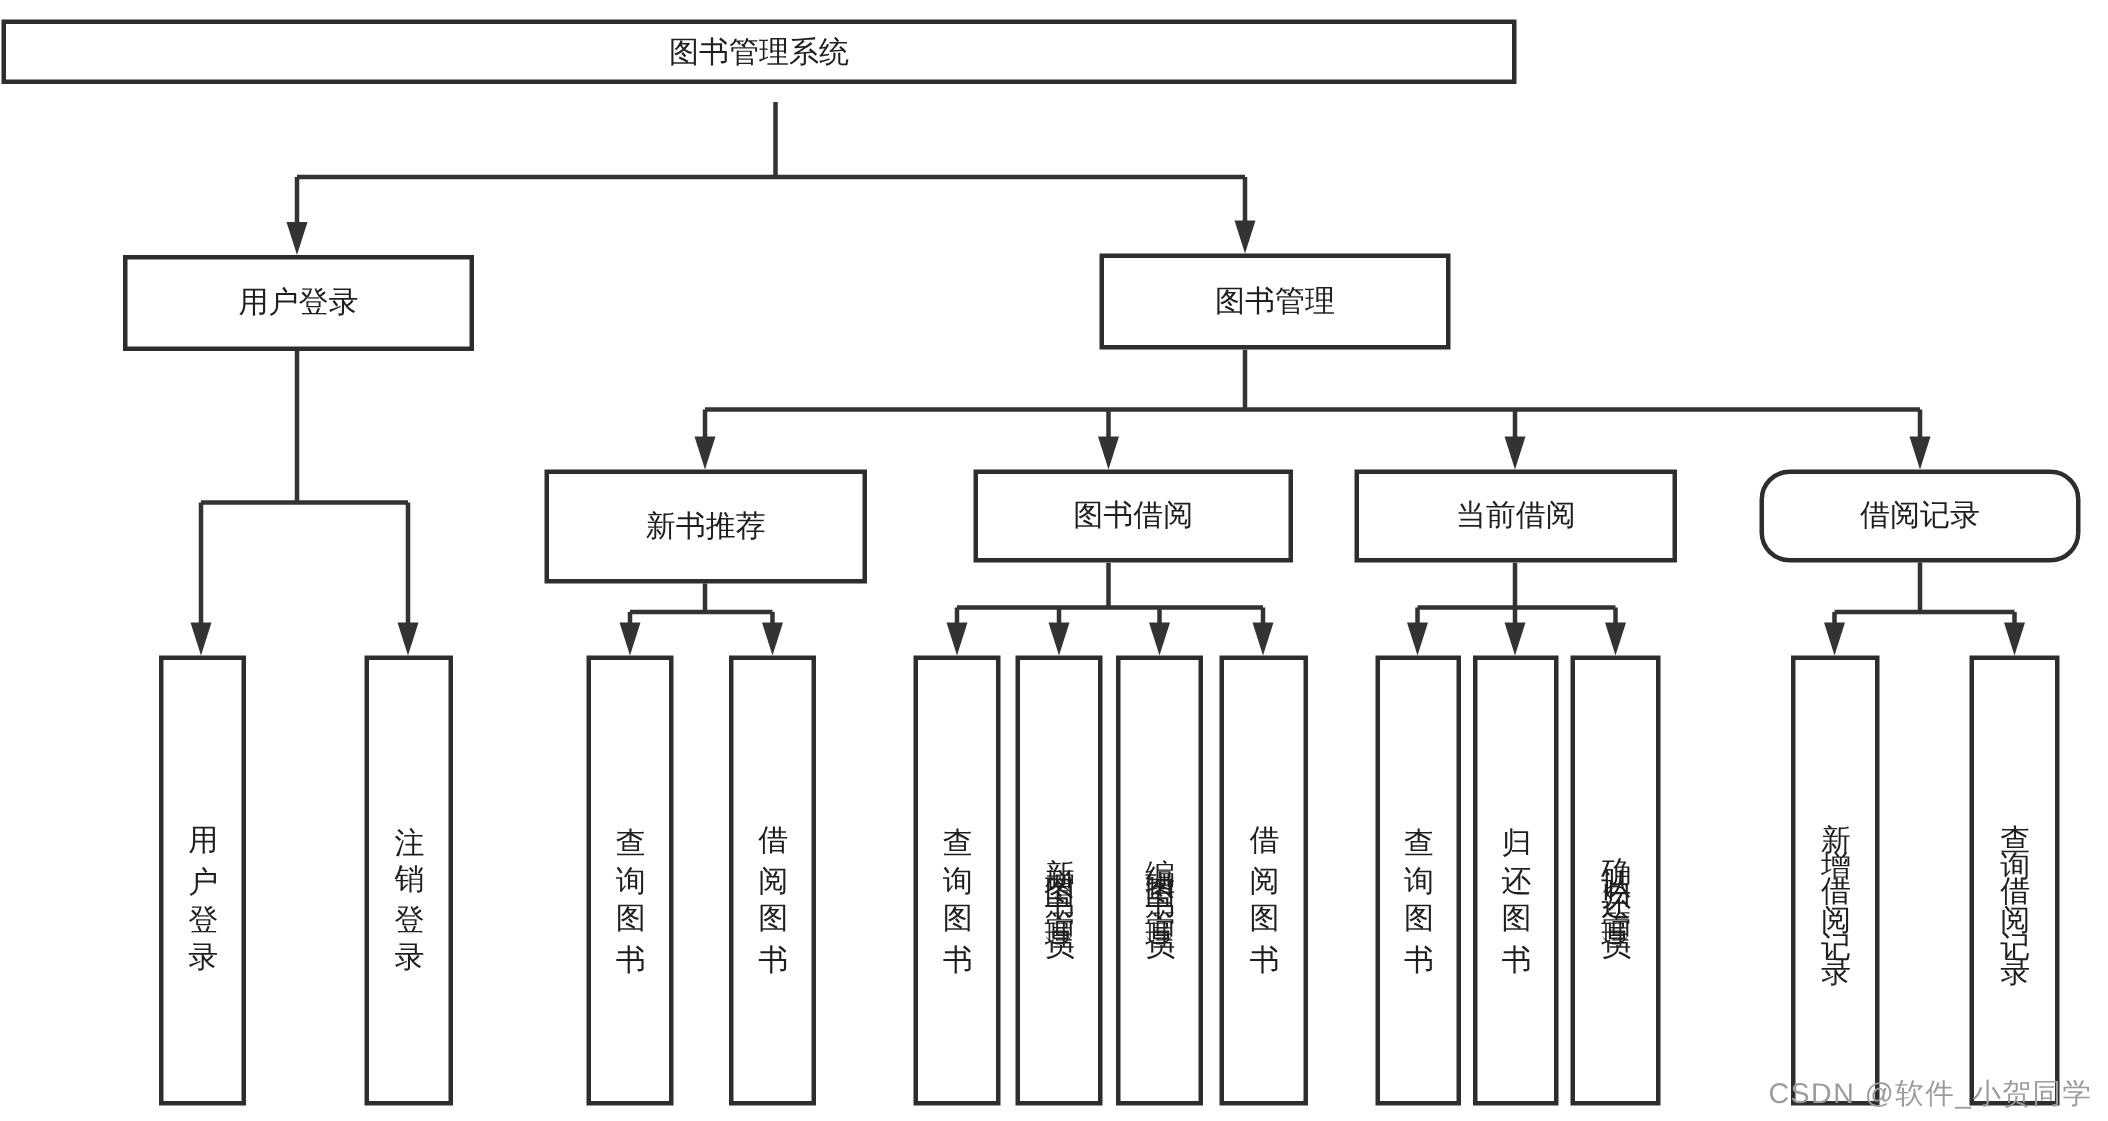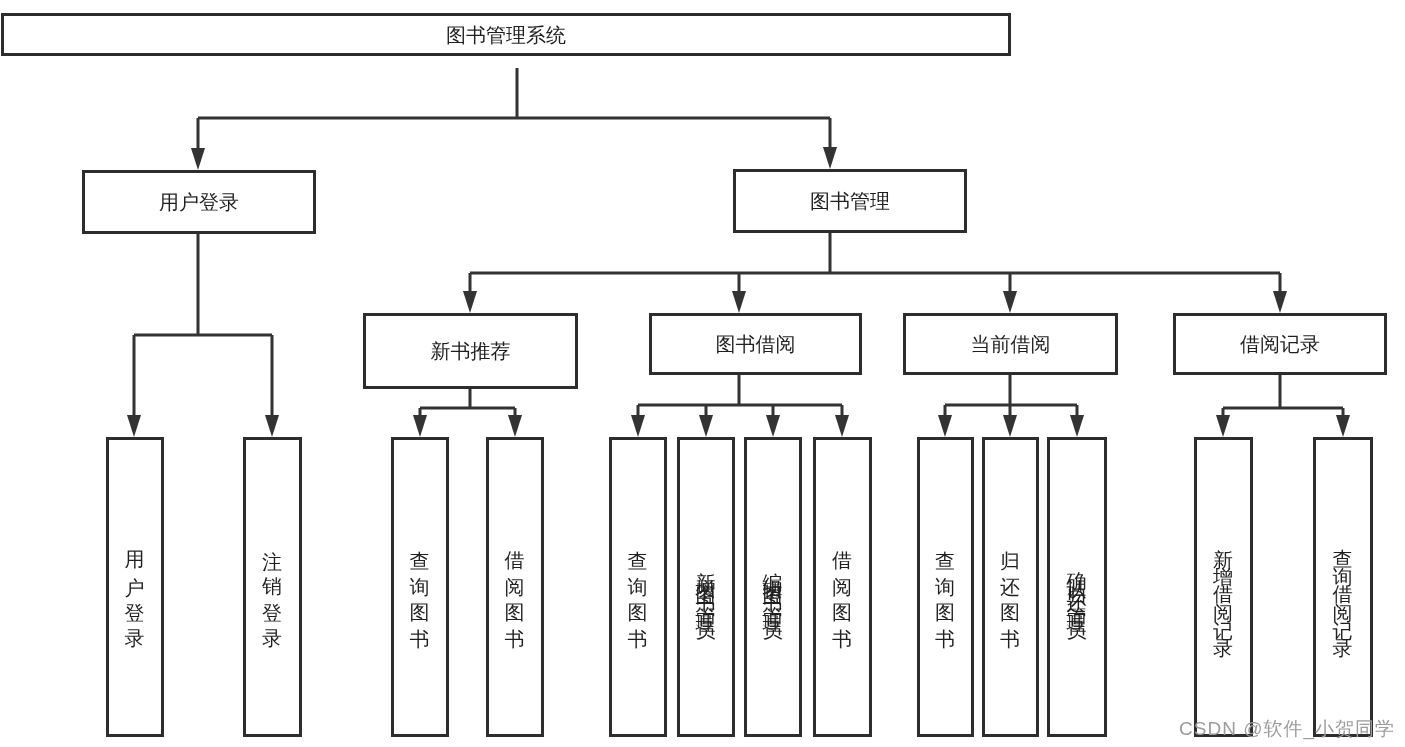--- a/index.html
+++ b/index.html
@@ -88,21 +88,21 @@
 
   <div class="node" style="left:363px; top:313px; width:215px; height:76px;">
     <span>新书推荐</span>
   </div>
   <div class="node" style="left:633px; top:313px; width:213px; height:62px;margin-left:16px;">
     <span>图书借阅</span>
   </div>
   <div class="node" style="left:903px; top:313px; width:215px; height:62px;">
     <span>当前借阅</span>
   </div>
-  <div class="node" style="left:1173px; top:313px; width:214px; height:62px;">
+  <div class="node" style="left:1173px; top:313px; width:214px; height:62px;border-radius:20px;">
     <span>借阅记录</span>
   </div>
 
   <div class="node v-node sp4" style="left:106px; top:437px; width:58px; height:300px;">
     <span>用户登录</span>
   </div>
   <div class="node v-node sp4" style="left:243px; top:437px; width:59px; height:300px;">
     <span>注销登录</span>
   </div>
 

